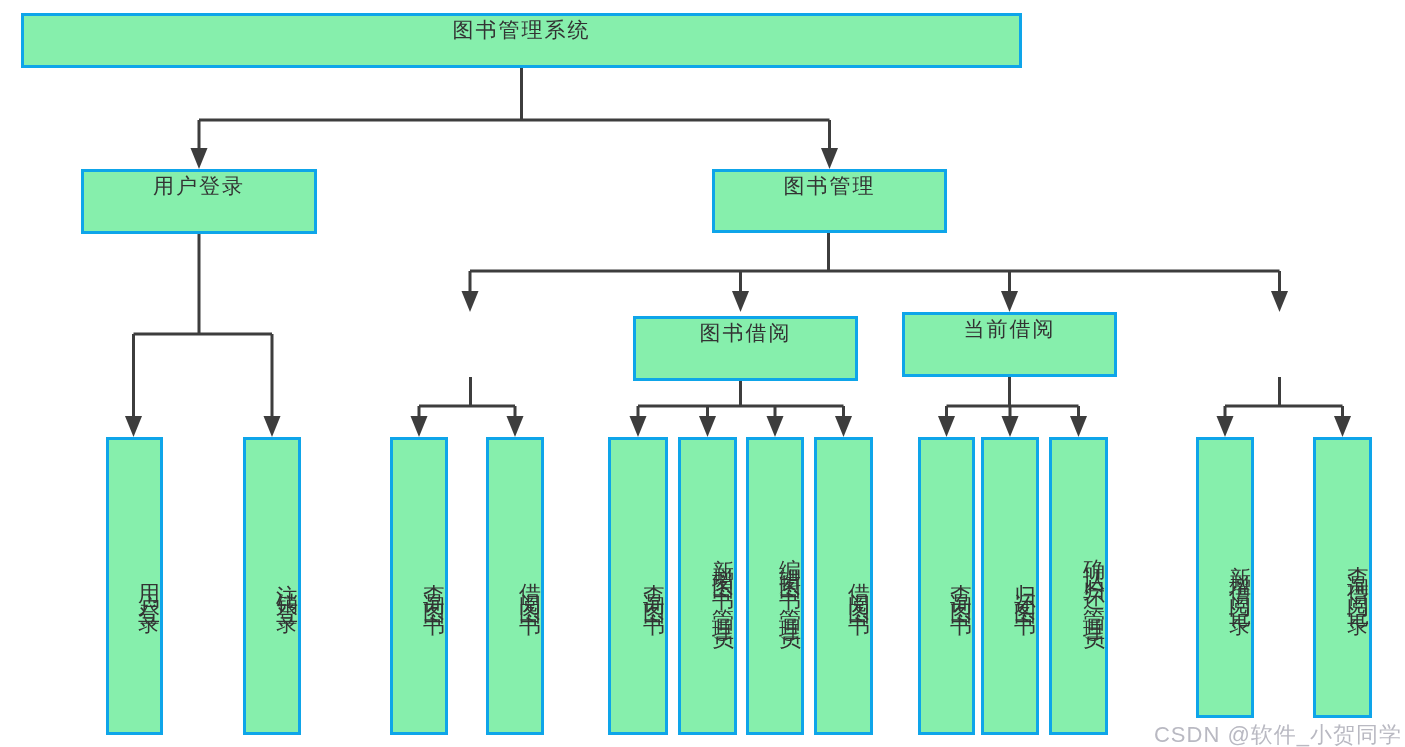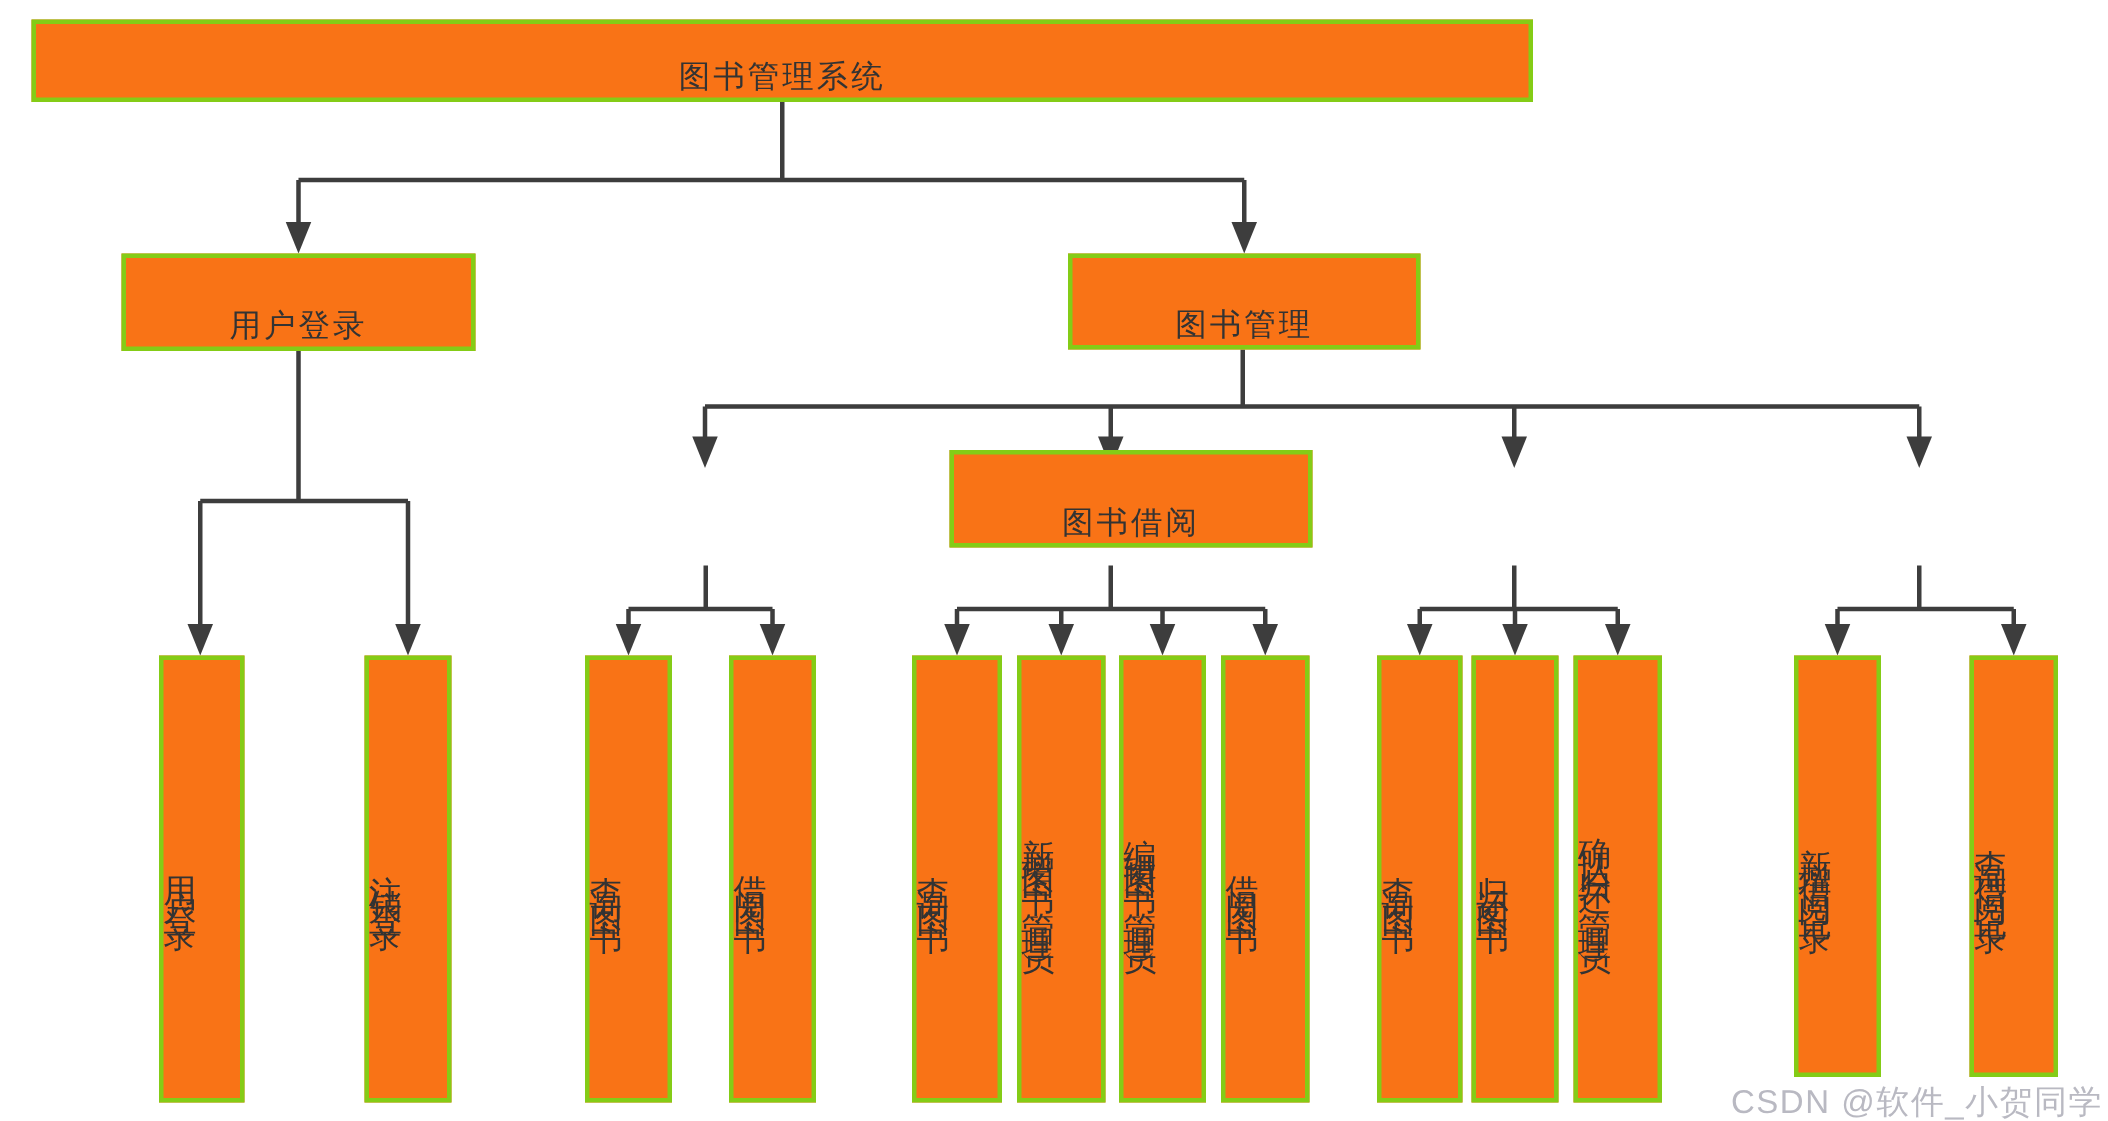--- a/index.html
+++ b/index.html
@@ -1,22 +1,22 @@
 <!DOCTYPE html>
 <html><head>
 <meta charset="utf-8">
 <style>
   html,body{margin:0;padding:0;background:#ffffff;}
   body{font-family:"Liberation Sans","DejaVu Sans",sans-serif;}
   .canvas{position:relative;width:1405px;height:747px;background:#ffffff;overflow:hidden;}
   .wires{position:absolute;left:0;top:0;width:1405px;height:747px;z-index:1;}
   .node{
-    position:absolute;box-sizing:border-box;background:#f97316;
-    border:3px solid #84cc16;color:#333333;display:flex;
-    align-items:flex-end;justify-content:center;z-index:2;
+    position:absolute;box-sizing:border-box;background:#86efac;
+    border:3px solid #0ea5e9;color:#333333;display:flex;
+    align-items:flex-start;justify-content:center;z-index:2;
   }
   .h{font-size:21px;letter-spacing:2px;white-space:nowrap;}
   .v{writing-mode:vertical-rl;font-size:22px;letter-spacing:10px;line-height:1;}
   .v span{display:block;}
   .watermark{
     position:absolute;z-index:5;font-size:22px;letter-spacing:1px;
     white-space:nowrap;
   }
 </style>
 </head>
@@ -86,22 +86,25 @@
     <span>图书管理系统</span>
   </div>
 
   <div class="node h" style="left:81px;top:169px;width:236px;height:65px">
     <span>用户登录</span>
   </div>
   <div class="node h" style="left:712px;top:169px;width:235px;height:64px">
     <span>图书管理</span>
   </div>
 
-  <div class="node h" style="left:633px;top:300px;width:242px;height:65px">
+  <div class="node h" style="left:633px;top:316px;width:225px;height:65px">
     <span>图书借阅</span>
+  </div>
+  <div class="node h" style="left:902px;top:312px;width:215px;height:65px">
+    <span>当前借阅</span>
   </div>
 
   <div class="node v" style="left:106px;top:437px;width:57px;height:298px">
     <span>用户登录</span>
   </div>
   <div class="node v" style="left:243px;top:437px;width:58px;height:298px">
     <span>注销登录</span>
   </div>
 
   <div class="node v" style="left:390px;top:437px;width:58px;height:298px">

